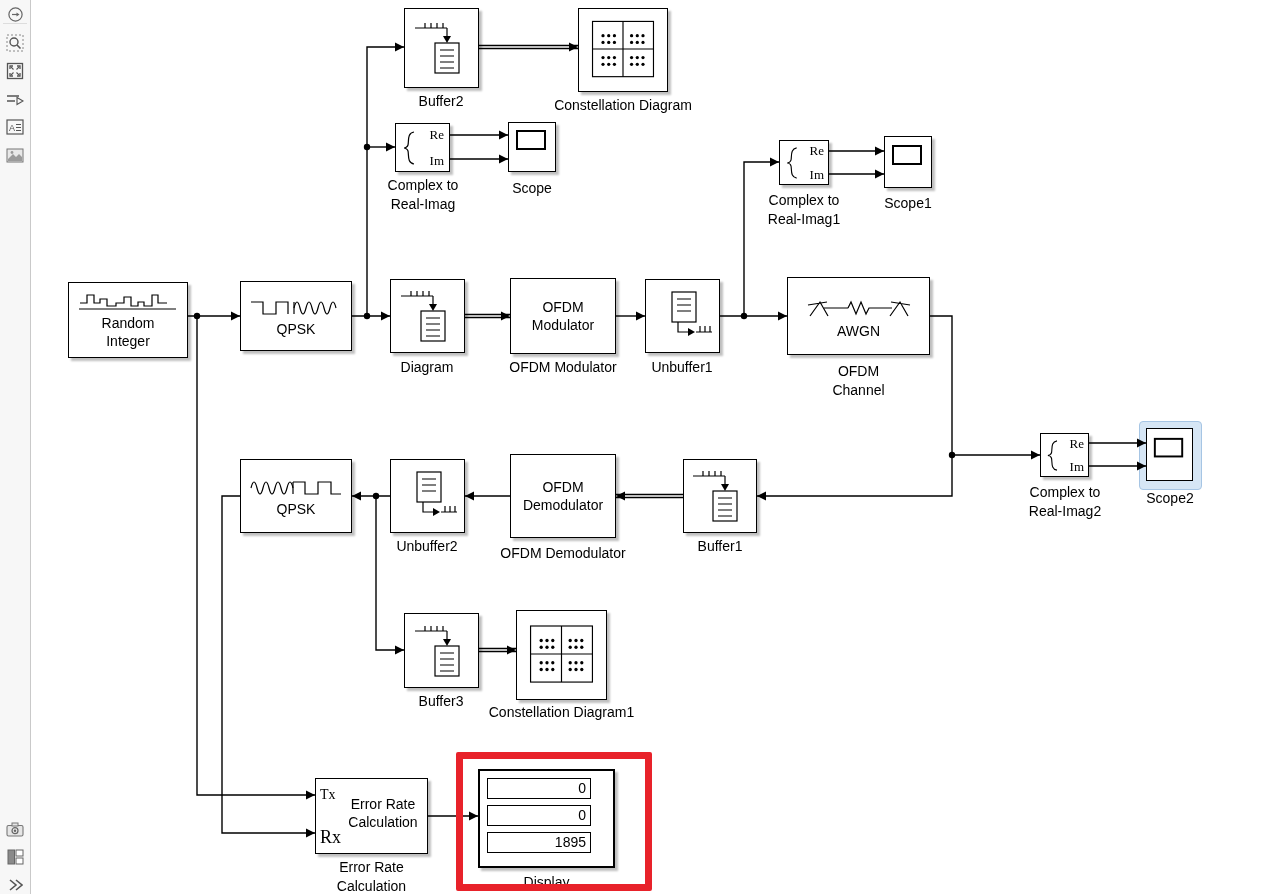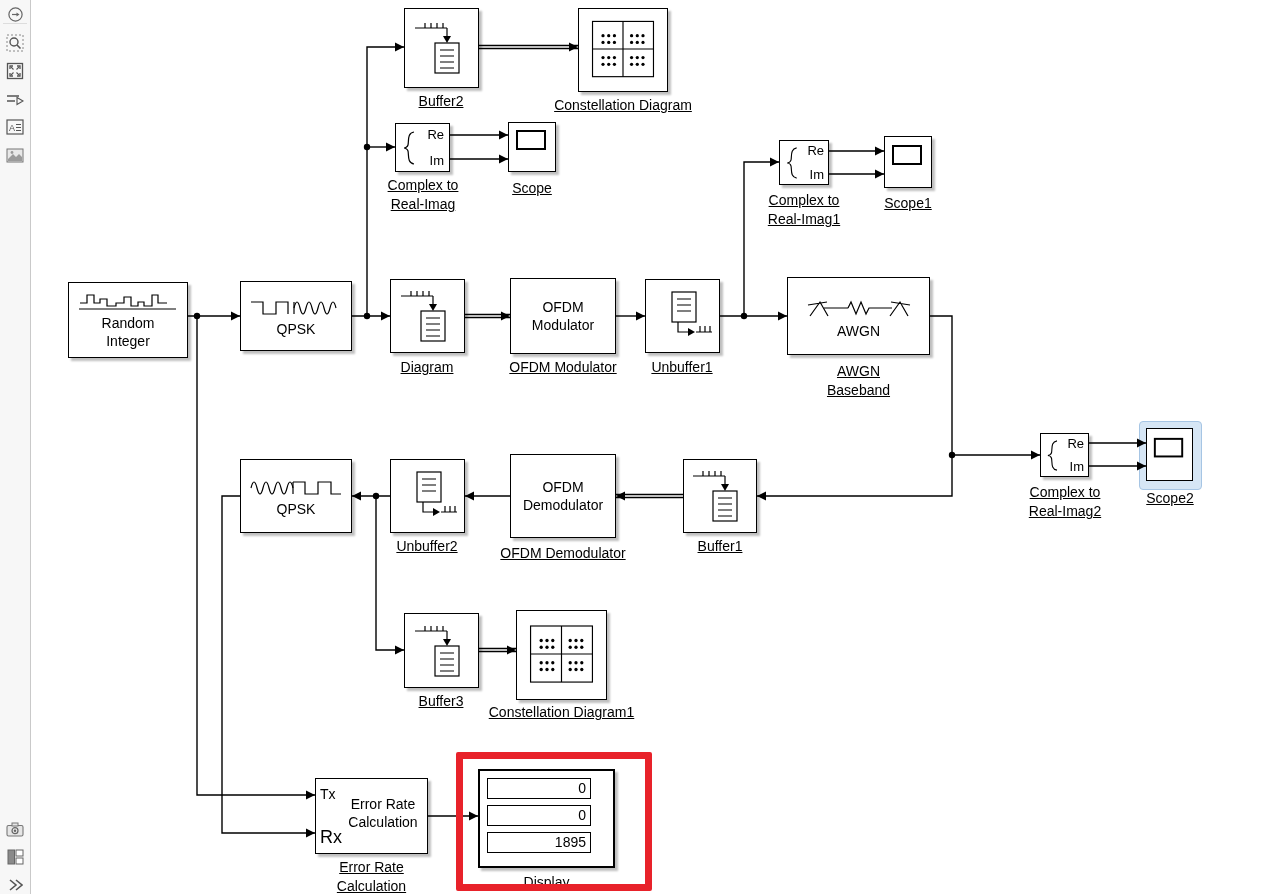--- a/index.html
+++ b/index.html
@@ -9,37 +9,37 @@
   #palette{position:absolute;left:0;top:0;width:30px;height:894px;background:#f7f7f7;
            border-right:1px solid #c9c9c9;z-index:10;}
   .pal-btn{position:absolute;left:4px;width:22px;height:22px;display:flex;align-items:center;
            justify-content:center;color:#555;}
   .pal-sep{position:absolute;left:3px;width:24px;border-top:1px solid #ddd;}
   
   .block{position:absolute;box-sizing:border-box;background:#fff;border:1.5px solid #000;
          box-shadow:3px 3px 2px rgba(0,0,0,0.25);z-index:2;display:flex;flex-direction:column;
          align-items:center;justify-content:center;}
   .inner{font-size:14px;text-align:center;line-height:1.3;}
-  .blabel{position:absolute;font-size:14px;text-align:center;line-height:1.38;z-index:2;text-decoration:underline;}
+  .blabel{position:absolute;font-size:14px;text-align:center;line-height:1.38;z-index:2;}
   svg.icon{display:block;}
   .thin{stroke:#000;stroke-width:1.2;fill:none;}
   
   #wires{position:absolute;left:0;top:0;z-index:1;}
   #wires path{stroke:#000;stroke-width:1.4;fill:none;}
   #wires polygon,#wires circle{fill:#000;stroke:none;}
   
   #sel2{position:absolute;left:1139px;top:421px;width:61px;height:67px;background:#d6e6f5;
         border:1px solid #a6c5e4;border-radius:4px;z-index:1;}
   
   #red-annot{position:absolute;left:456px;top:752px;width:196px;height:139px;box-sizing:border-box;
              border:7px solid #e8222a;border-radius:2px;z-index:6;}
   
   .dfield{position:absolute;left:7px;width:104px;height:21px;box-sizing:border-box;border:1.4px solid #000;
           background:#fff;font-size:14px;text-align:right;padding-right:4px;line-height:19px;}
-  .portlbl{position:absolute;font-size:13px;line-height:13px;}
+  .portlbl{position:absolute;font-size:13px;line-height:13px;font-family:Liberation Serif, serif;}
 </style>
 </head>
 <body>
 
 <div id="canvas">
 
   <div id="palette">
     <div class="pal-btn" style="top:3px">
       <svg width="17" height="17" viewBox="0 0 17 17">
           <circle cx="8.5" cy="8.5" r="6.6" fill="none" stroke="#666" stroke-width="1.2"></circle>
@@ -251,21 +251,21 @@
   <div class="blabel" style="left:642px;top:358px;width:80px">Unbuffer1</div>
 
   <div class="block" style="left:787px;top:277px;width:143px;height:78px">
     <svg class="icon" width="130" height="30" viewBox="0 0 130 30">
       <path class="thin" d="M16,24 L26,10 L34,24 M14,13 L33,10"></path>
       <path class="thin" d="M30,16 H54 M54,16 l3,-6 l5,12 l5,-12 l5,12 l3,-6 H98"></path>
       <path class="thin" d="M96,24 L106,10 L114,24 M97,10 L116,13"></path>
     </svg>
     <span class="inner">AWGN</span>
   </div>
-  <div class="blabel" style="left:823px;top:362px;width:71px">AWGN Baseband</div>
+  <div class="blabel" style="left:823px;top:362px;width:71px">OFDM Channel</div>
 
   <div class="block" style="left:404px;top:8px;width:75px;height:80px">
     <svg class="icon" width="66" height="68" viewBox="0 0 66 64">
       <path class="thin" d="M6,12 H38 M16,12 V7 M22,12 V7 M28,12 V7 M34,12 V7"></path>
       <path class="thin" d="M38,12 V22"></path>
         <polygon points="38,27 34,20 42,20" fill="#000"></polygon>
       <rect class="thin" x="26" y="27" width="24" height="30"></rect>
       <path class="thin" d="M31,34 H45 M31,40 H45 M31,46 H45 M31,52 H45"></path>
     </svg>
   </div>

